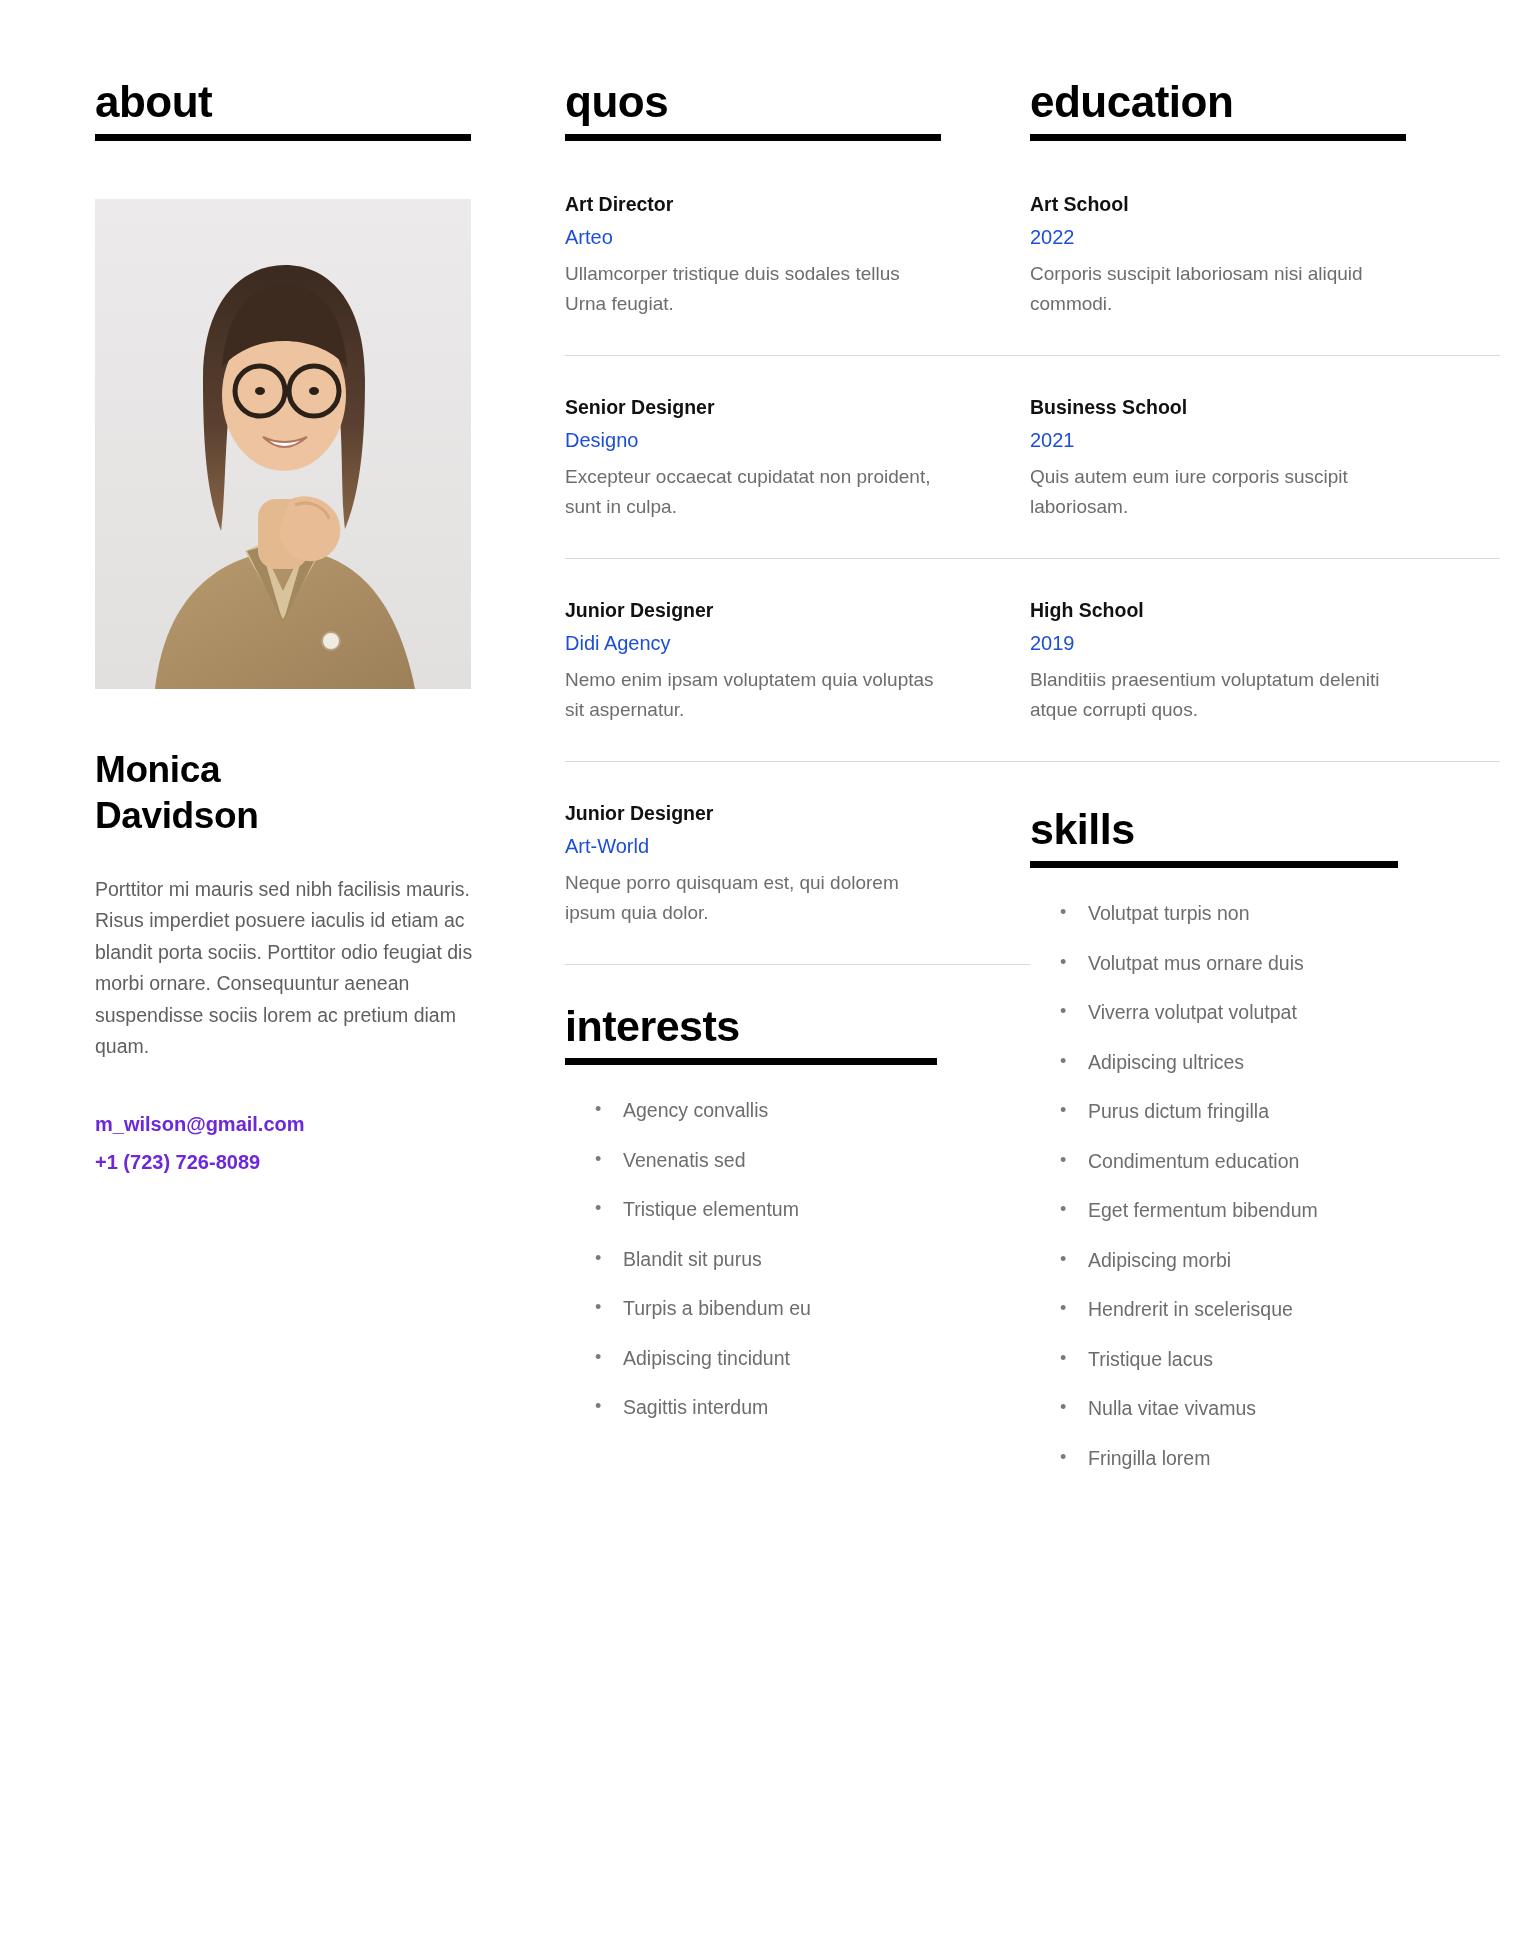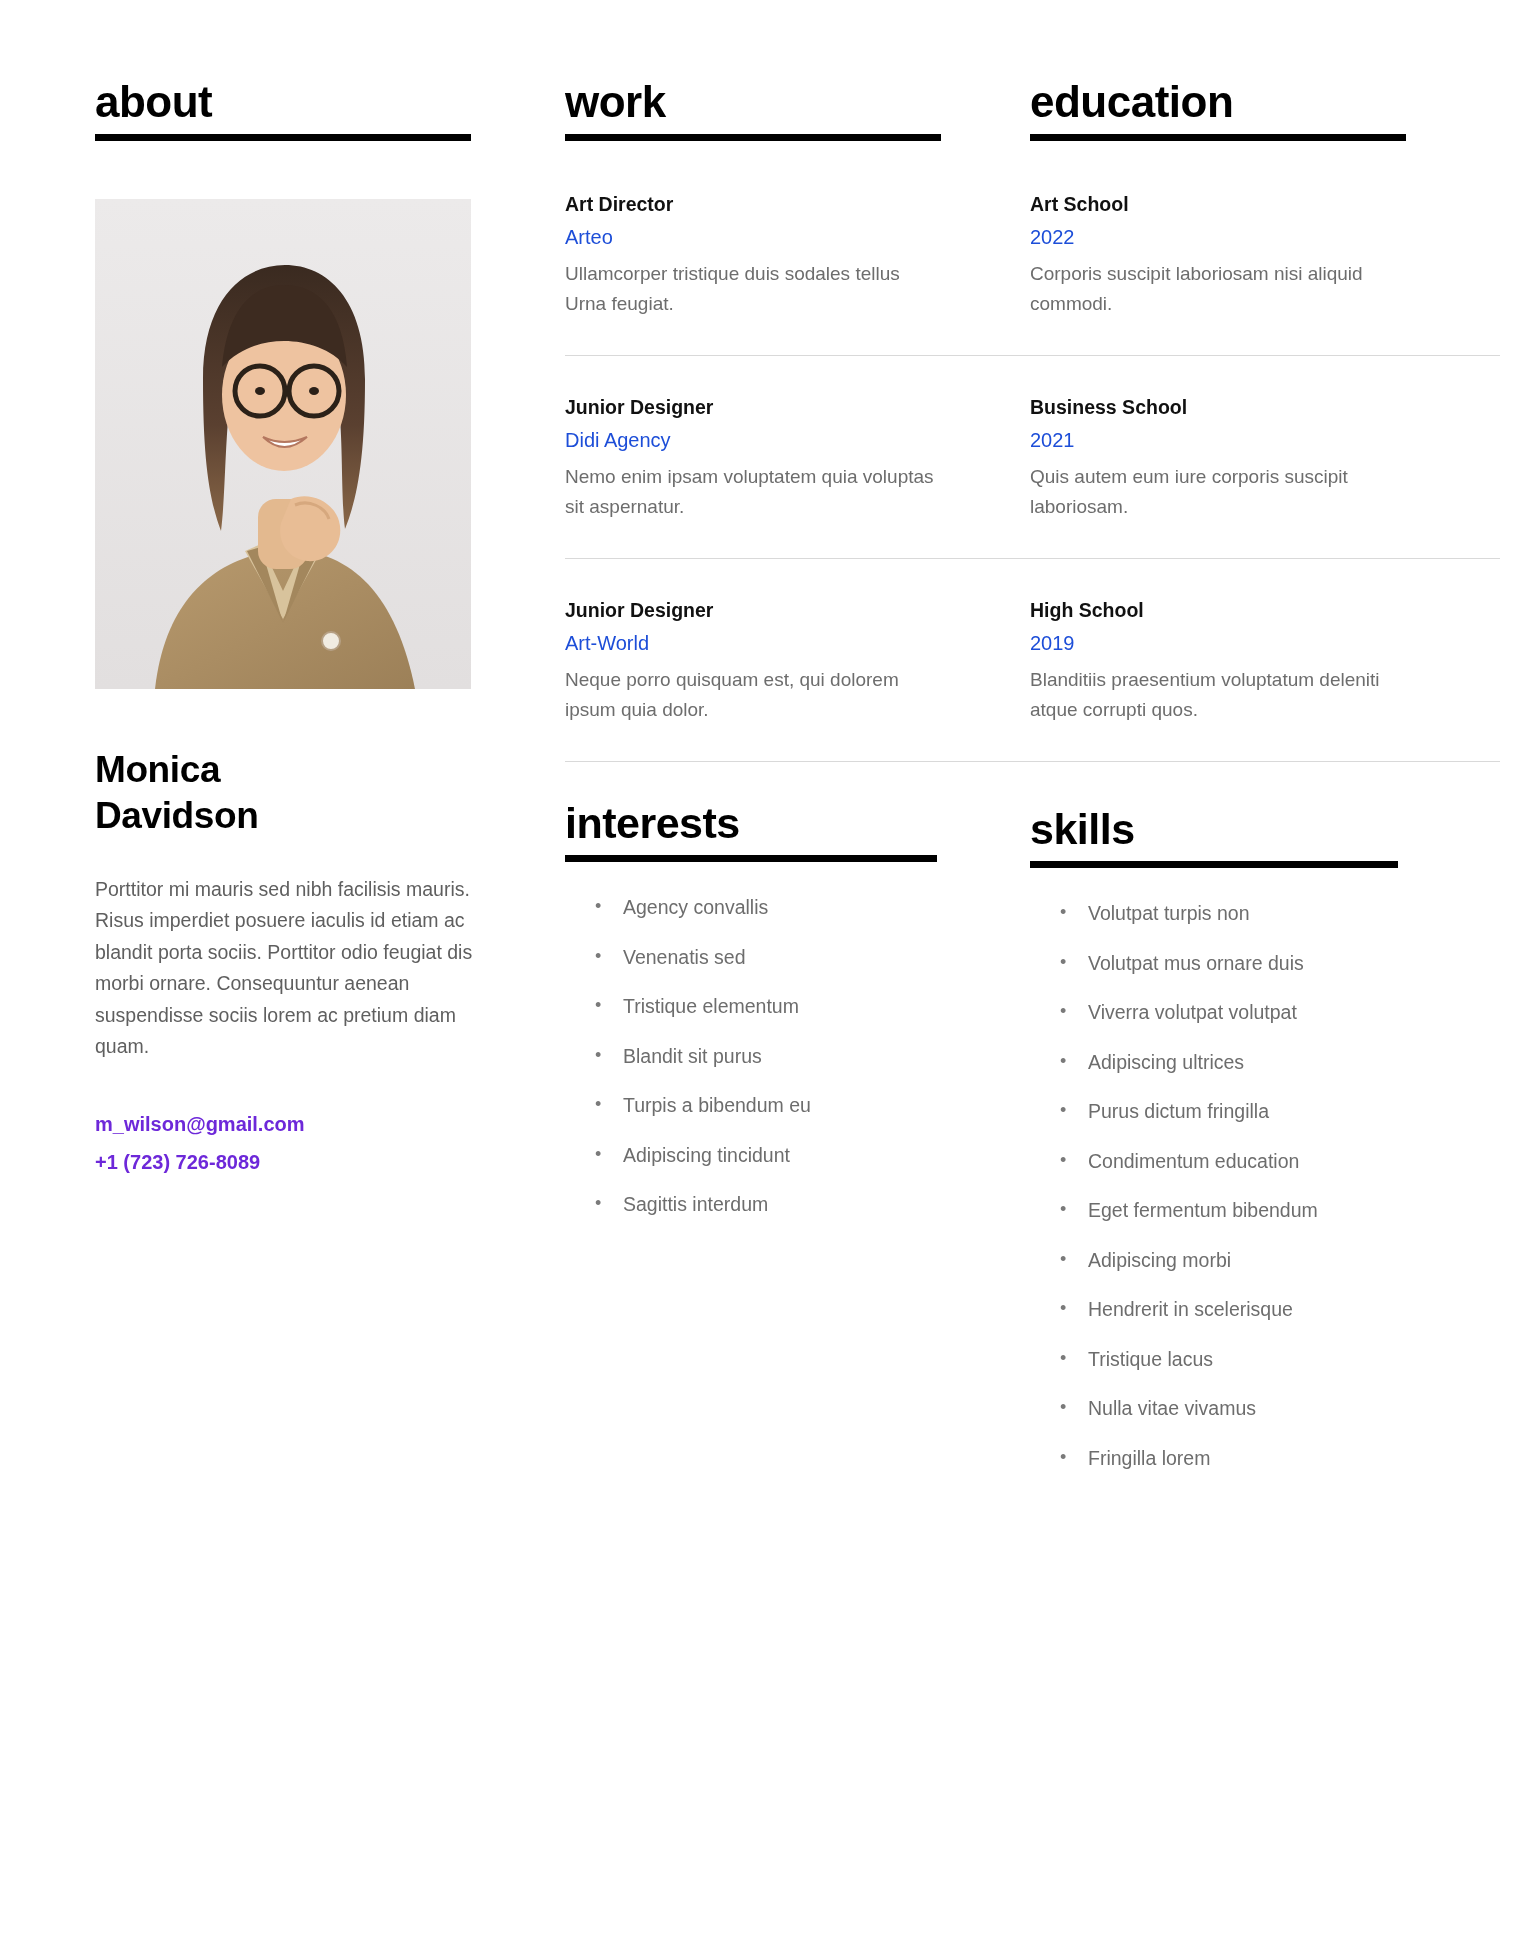--- a/index.html
+++ b/index.html
@@ -207,28 +207,33 @@
 
       <p class="bio">Porttitor mi mauris sed nibh facilisis mauris. Risus imperdiet posuere iaculis id etiam ac blandit porta sociis. Porttitor odio feugiat dis morbi ornare. Consequuntur aenean suspendisse sociis lorem ac pretium diam quam.</p>
 
       <div class="contact">
         <div>m_wilson@gmail.com</div>
         <div>+1 (723) 726-8089</div>
       </div>
     </div>
 
     <div class="col-work">
-      <h1 class="sec-head">work</h1>
+      <h1 class="sec-head">quos</h1>
       <div class="sec-rule rule-work"></div>
 
       <div class="entries">
         <div class="entry">
           <div class="entry-title">Art Director</div>
           <div class="entry-sub">Arteo</div>
           <p class="entry-desc">Ullamcorper tristique duis sodales tellus Urna feugiat.</p>
+        </div>
+        <div class="entry">
+          <div class="entry-title">Senior Designer</div>
+          <div class="entry-sub">Designo</div>
+          <p class="entry-desc">Excepteur occaecat cupidatat non proident, sunt in culpa.</p>
         </div>
         <div class="entry">
           <div class="entry-title">Junior Designer</div>
           <div class="entry-sub">Didi Agency</div>
           <p class="entry-desc">Nemo enim ipsam voluptatem quia voluptas sit aspernatur.</p>
         </div>
         <div class="entry">
           <div class="entry-title">Junior Designer</div>
           <div class="entry-sub">Art-World</div>
           <p class="entry-desc">Neque porro quisquam est, qui dolorem ipsum quia dolor.</p>

